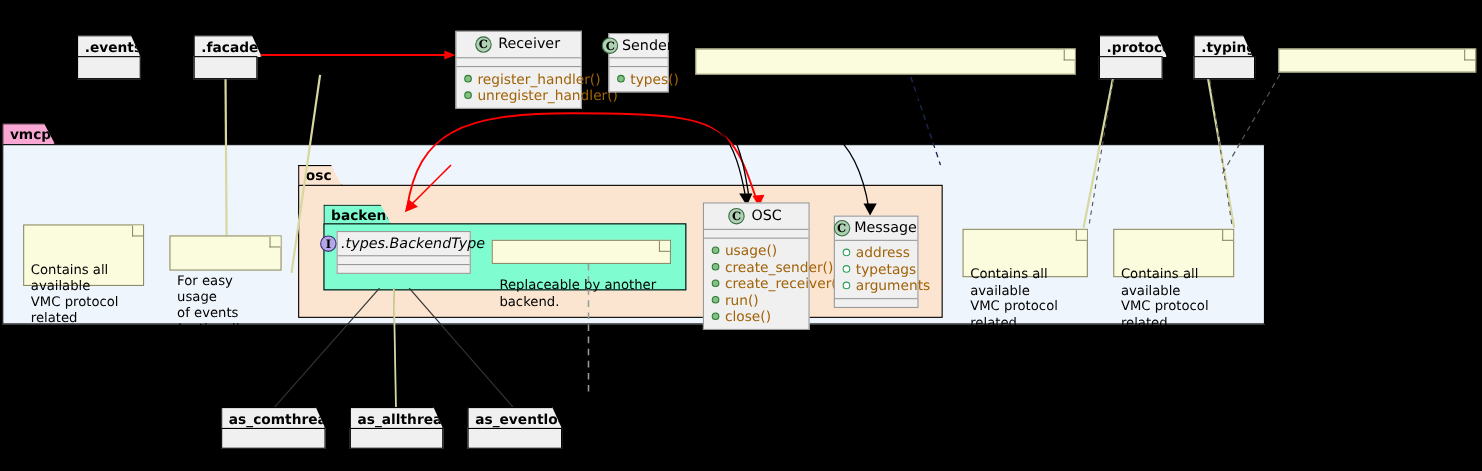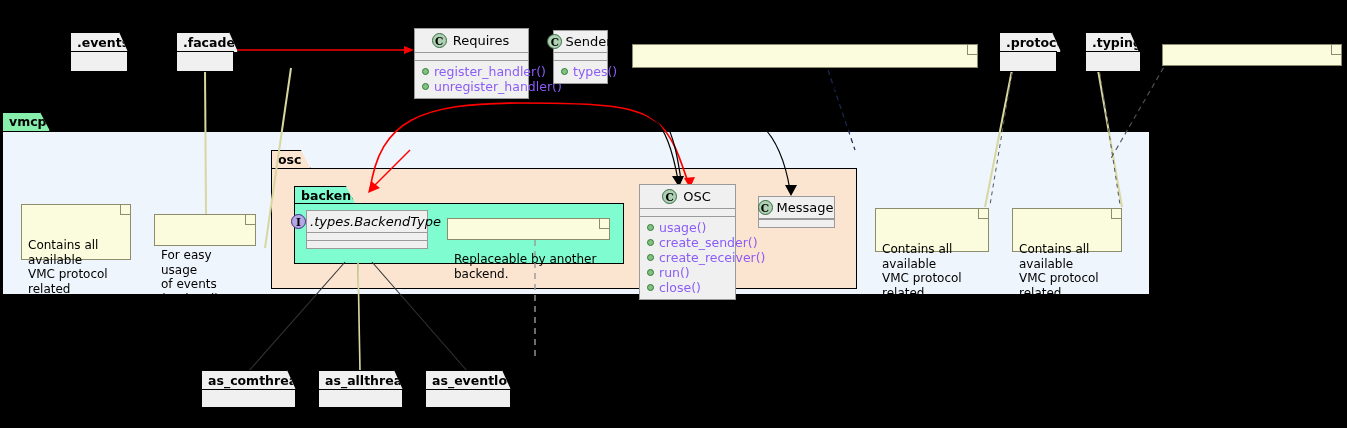--- a/index.html
+++ b/index.html
@@ -41,21 +41,21 @@
     box-sizing:border-box;
   }
   .cls .hdr{
     display:flex;align-items:center;justify-content:center;gap:6px;
     padding:4px 10px 4px 8px;font-size:13px;color:#000;white-space:nowrap;
   }
   .cls .sep{height:1px;background:#9a9a9a;}
   .cls .members{padding:3px 8px 4px 7px;}
   .cls .m{
     display:flex;align-items:center;gap:5px;font-size:12.5px;
-    color:#8b5cf6;line-height:15px;white-space:nowrap;
+    color:#a16207;line-height:15px;white-space:nowrap;
   }
   .emptyrow{height:7px;}
 
   
   .badge{
     width:15px;height:15px;border-radius:50%;display:inline-flex;
     align-items:center;justify-content:center;
     font-size:10.5px;font-weight:bold;font-family:"DejaVu Serif","Liberation Serif",serif;
     flex:0 0 auto;box-sizing:border-box;
   }
@@ -79,21 +79,21 @@
   .note i{font-style:italic;}
 
   svg.edges{position:absolute;left:0;top:0;width:1347px;height:428px;overflow:visible;}
 </style>
 </head>
 <body>
 
 <div id="stage">
 
   <div class="bigpkg" style="left:2px;top:112px;width:1148px;height:183px;">
-    <div class="ptab" style="width:48px;background:#86efac;">
+    <div class="ptab" style="width:48px;background:#f9a8d4;">
       <span>vmcp</span>
     </div>
     <div class="pbody" style="top:19px;width:1148px;height:164px;background:#eff5fd;"></div>
   </div>
 
   <div class="bigpkg" style="left:271px;top:150px;width:586px;height:139px;">
     <div class="ptab" style="width:40px;background:#fbe5d0;">
       <span>osc</span>
     </div>
     <div class="pbody" style="top:18px;width:586px;height:121px;background:#fbe5d0;"></div>
@@ -195,21 +195,21 @@
   <div class="pkg" style="left:425px;top:370px;width:86px;height:38px;">
     <div class="tab" style="width:86px;">
       <span>as_eventloop</span>
     </div>
     <div class="body" style="top:19px;width:86px;height:19px;"></div>
   </div>
 
   <div class="cls" style="left:414px;top:28px;width:115px;">
     <div class="hdr">
       <span class="badge badge-c">C</span>
-      <span>Requires</span>
+      <span>Receiver</span>
     </div>
     <div class="sep"></div>
     <div class="emptyrow"></div>
     <div class="sep"></div>
     <div class="members">
       <div class="m">
         <span class="dot dot-fill"></span>
         <span>register_handler()</span>
       </div>
       <div class="m">
@@ -266,20 +266,34 @@
       </div>
     </div>
   </div>
 
   <div class="cls" style="left:758px;top:196px;width:77px;">
     <div class="hdr" style="padding:3px 6px 3px 4px;gap:4px;">
       <span class="badge badge-c">C</span>
       <span>Message</span>
     </div>
     <div class="sep"></div>
+    <div class="members">
+      <div class="m">
+        <span class="dot dot-open"></span>
+        <span>address</span>
+      </div>
+      <div class="m">
+        <span class="dot dot-open"></span>
+        <span>typetags</span>
+      </div>
+      <div class="m">
+        <span class="dot dot-open"></span>
+        <span>arguments</span>
+      </div>
+    </div>
     <div class="sep"></div>
     <div class="emptyrow"></div>
   </div>
 
   <div class="cls" style="left:306px;top:210px;width:122px;">
     <div class="hdr" style="padding:3px 7px 3px 5px;gap:4px;">
       <span class="badge badge-i">I</span>
       <span style="font-style:italic;">.types.BackendType</span>
     </div>
     <div class="sep"></div>

